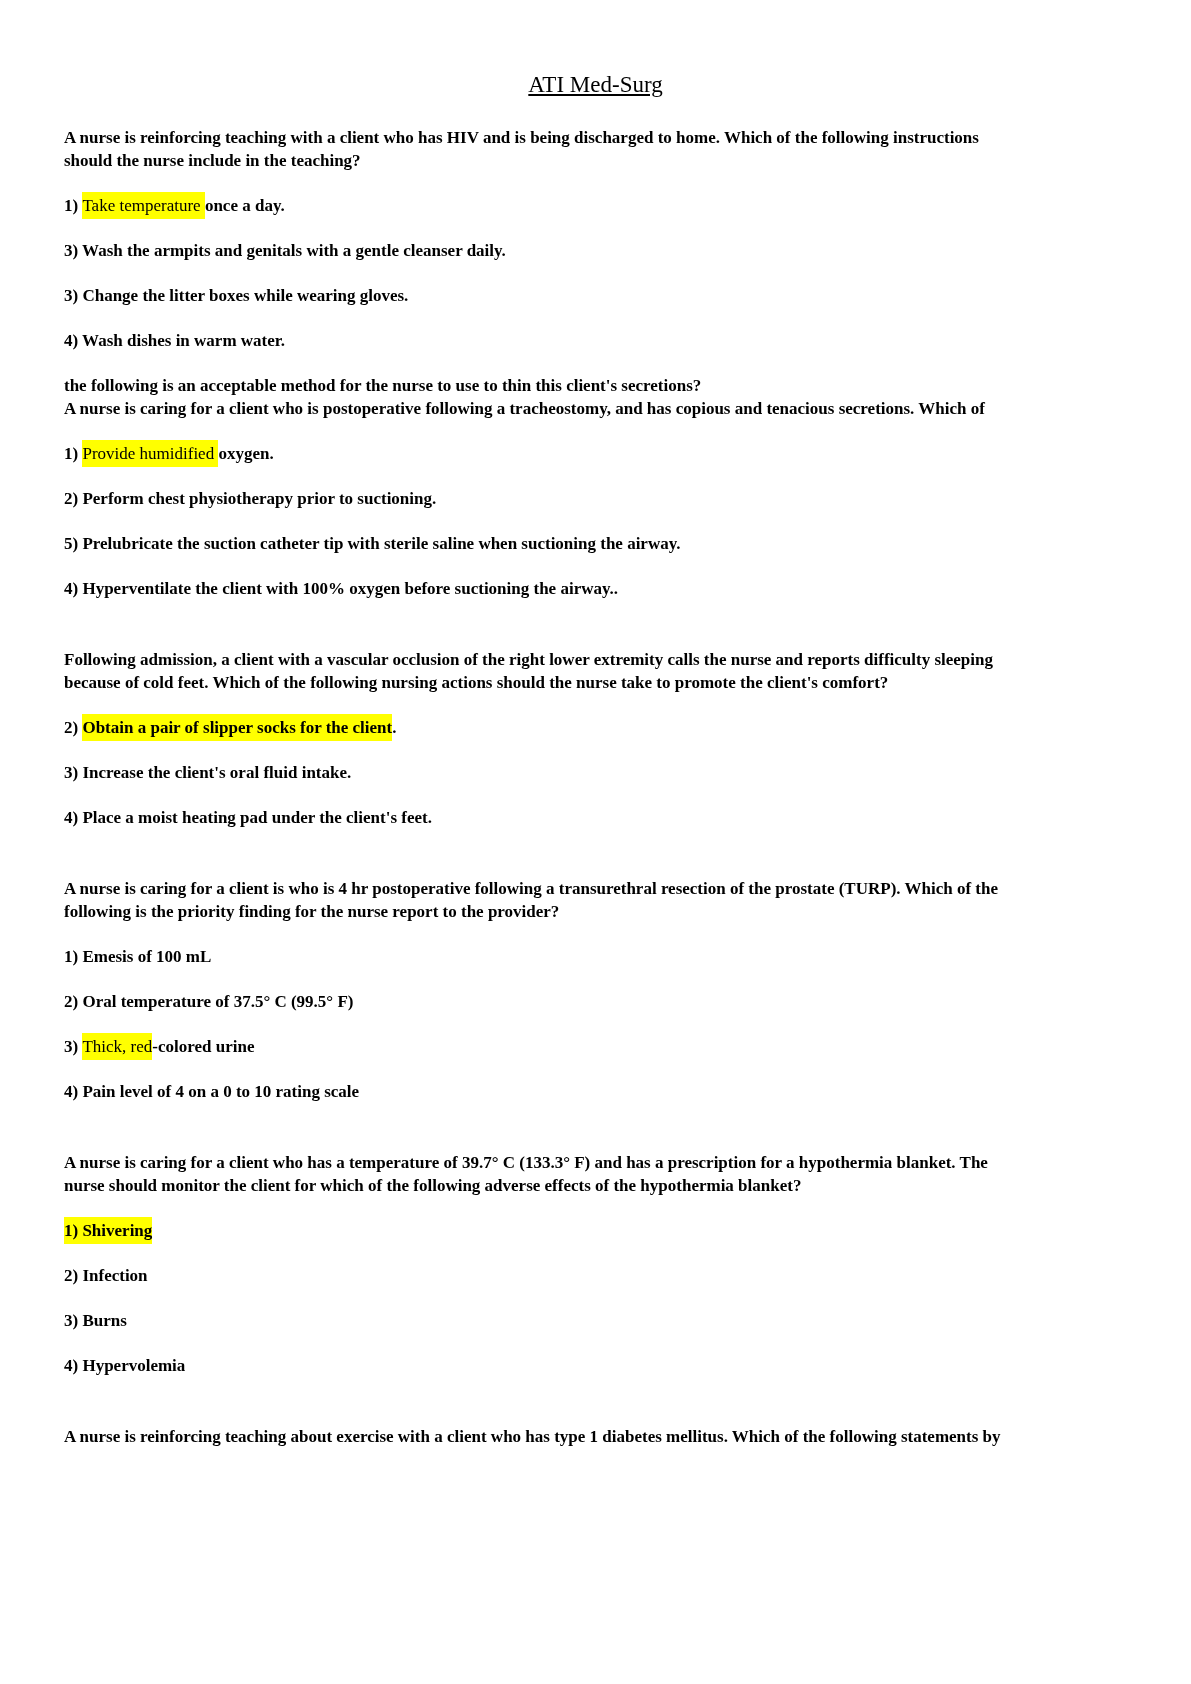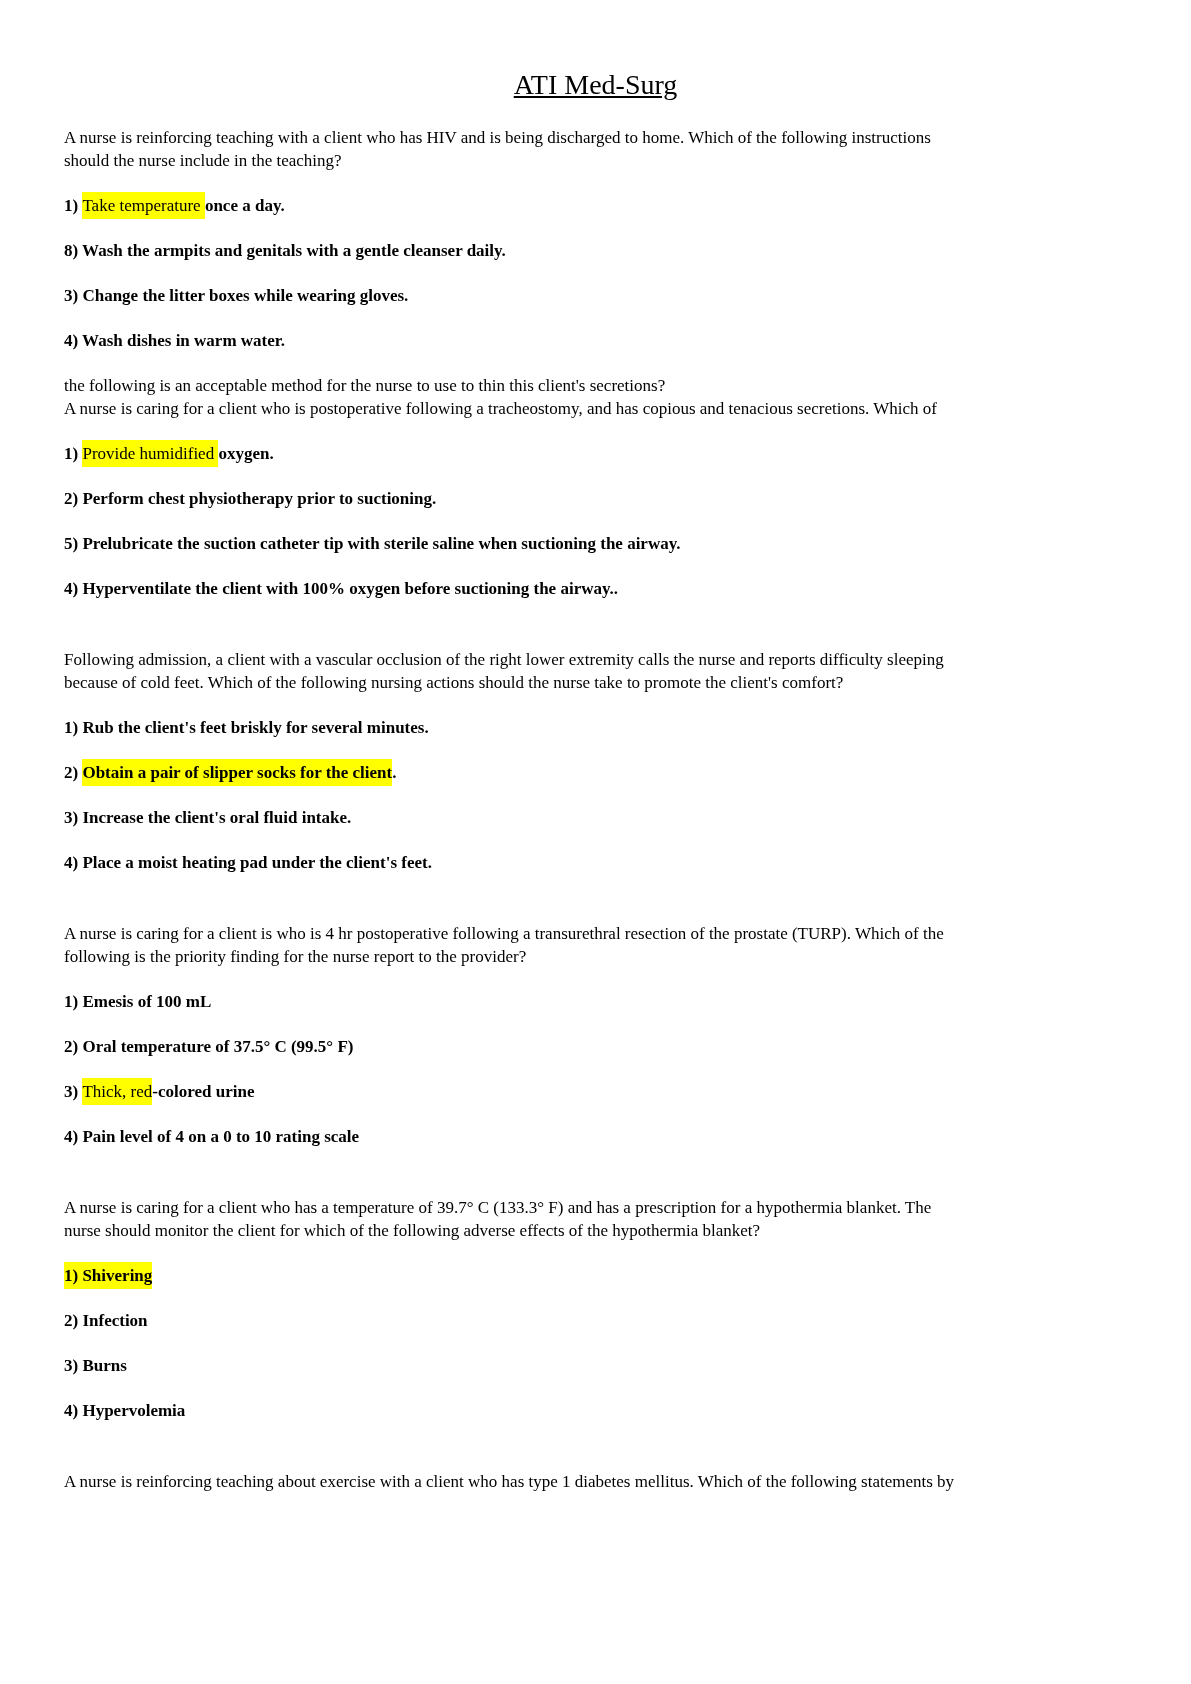--- a/index.html
+++ b/index.html
@@ -9,29 +9,29 @@
     width: 1191px;
     height: 1684px;
     padding: 71px 64px 0 64px;
     background: #ffffff;
     font-family: "Liberation Serif", "DejaVu Serif", serif;
     font-size: 17px;
     color: #000000;
     overflow: hidden;
   }
   .title {
-    font-size: 28px;
+    font-size: 23px;
     font-weight: 400;
     line-height: 28px;
     text-align: center;
     text-decoration: underline;
     margin: 0 0 27px 0;
   }
   p { margin: 0 0 22px 0; line-height: 23px; }
-  .question-text { font-weight: 400; }
+  .question-text { font-weight: 700; }
   .qline { display: block; white-space: nowrap; }
   .option { font-weight: 700; white-space: nowrap; }
   .gap-before { margin-top: 48px; }
   mark.hl {
     background: #ffff00;
     color: #000000;
     padding: 4px 0;
   }
   mark.hl-regular { font-weight: 400; }
 </style>
@@ -41,42 +41,41 @@
 <div class="page">
 
   <h1 class="title">ATI Med-Surg</h1>
 
   <section>
     <p class="question-text">
       <span class="qline">A nurse is reinforcing teaching with a client who has HIV and is being discharged to home. Which of the following instructions</span>
       <span class="qline">should the nurse include in the teaching?</span>
     </p>
     <p class="option"><span>1) </span><mark class="hl hl-regular">Take temperature </mark><span>once a day.</span></p>
-    <p class="option"><span>8) Wash the armpits and genitals with a gentle cleanser daily.</span><mark class="hl"></mark><span></span></p>
+    <p class="option"><span>3) Wash the armpits and genitals with a gentle cleanser daily.</span><mark class="hl"></mark><span></span></p>
     <p class="option"><span>3) Change the litter boxes while wearing gloves.</span><mark class="hl"></mark><span></span></p>
     <p class="option"><span>4) Wash dishes in warm water.</span><mark class="hl"></mark><span></span></p>
   </section>
 
   <section>
     <p class="question-text">
       <span class="qline">the following is an acceptable method for the nurse to use to thin this client's secretions?</span>
       <span class="qline">A nurse is caring for a client who is postoperative following a tracheostomy, and has copious and tenacious secretions. Which of</span>
     </p>
     <p class="option"><span>1) </span><mark class="hl hl-regular">Provide humidified </mark><span>oxygen.</span></p>
     <p class="option"><span>2) Perform chest physiotherapy prior to suctioning.</span><mark class="hl"></mark><span></span></p>
     <p class="option"><span>5) Prelubricate the suction catheter tip with sterile saline when suctioning the airway.</span><mark class="hl"></mark><span></span></p>
     <p class="option"><span>4) Hyperventilate the client with 100% oxygen before suctioning the airway..</span><mark class="hl"></mark><span></span></p>
   </section>
 
   <section>
     <p class="question-text gap-before">
       <span class="qline">Following admission, a client with a vascular occlusion of the right lower extremity calls the nurse and reports difficulty sleeping</span>
       <span class="qline">because of cold feet. Which of the following nursing actions should the nurse take to promote the client's comfort?</span>
     </p>
-    <p class="option"><span>1) Rub the client's feet briskly for several minutes.</span><mark class="hl"></mark><span></span></p>
     <p class="option"><span>2) </span><mark class="hl">Obtain a pair of slipper socks for the client</mark><span>.</span></p>
     <p class="option"><span>3) Increase the client's oral fluid intake.</span><mark class="hl"></mark><span></span></p>
     <p class="option"><span>4) Place a moist heating pad under the client's feet.</span><mark class="hl"></mark><span></span></p>
   </section>
 
   <section>
     <p class="question-text gap-before">
       <span class="qline">A nurse is caring for a client is who is 4 hr postoperative following a transurethral resection of the prostate (TURP). Which of the</span>
       <span class="qline">following is the priority finding for the nurse report to the provider?</span>
     </p>

